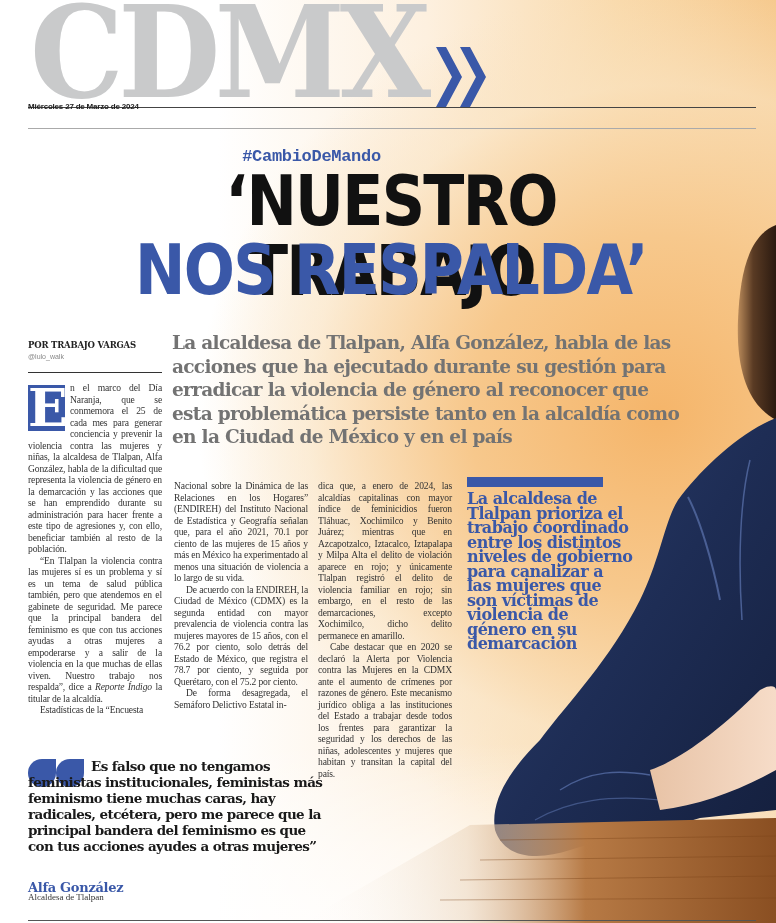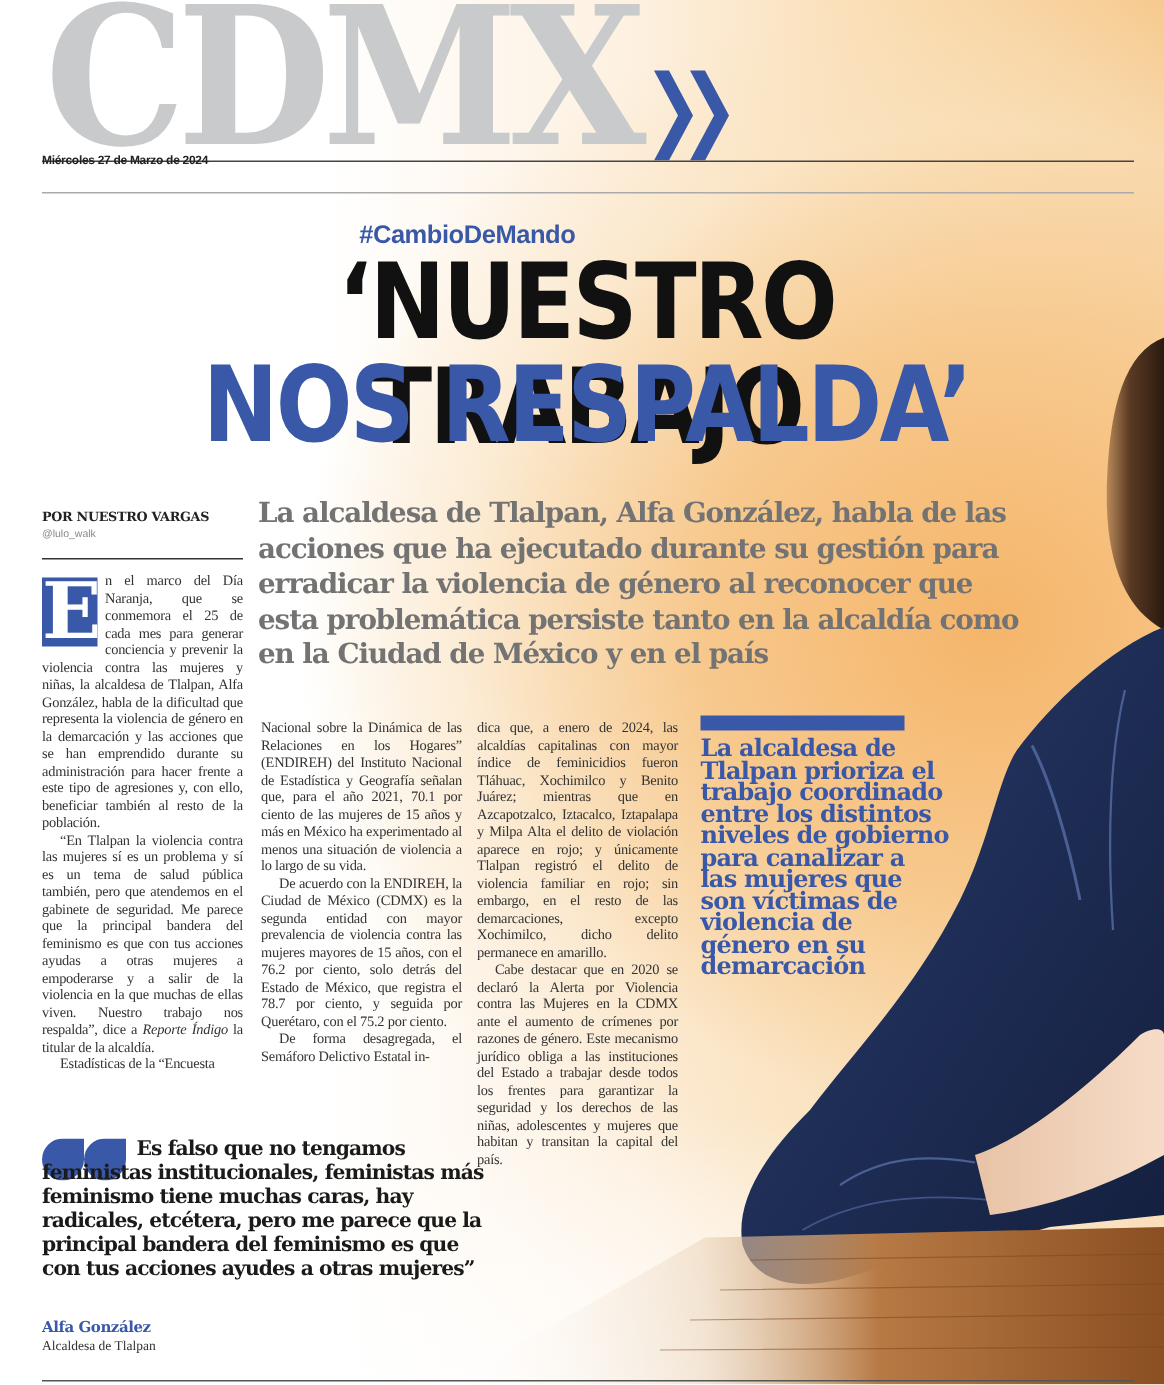--- a/index.html
+++ b/index.html
@@ -32,21 +32,21 @@
   .rule-dark { position: absolute; left: 28px; width: 728px; height: 1px; background: #444; }
   .rule-light { position: absolute; left: 28px; width: 728px; height: 1px; background: #aaa; }
   .date {
     position: absolute; left: 28px; top: 102px;
     font-family: Liberation Sans, sans-serif; font-weight: bold; font-size: 8px;
     letter-spacing: -0.2px; color: #222;
   }
   
   .hashtag {
     position: absolute; left: 0; width: 623px; top: 147px; text-align: center;
-    font-family: Liberation Sans, sans-serif; font-weight: bold; font-size: 17px;
+    font-family: Liberation Mono, monospace; font-weight: bold; font-size: 17px;
     color: #3a58a8; letter-spacing: -0.3px;
   }
   .headline {
     position: absolute; left: 26px; width: 730px; text-align: center;
     font-family: "DejaVu Sans", sans-serif; font-weight: bold;
     font-size: 70px; line-height: 1; letter-spacing: -2px;
     transform: scaleX(0.86); transform-origin: center top;
   }
   .headline-1 { top: 166px; color: #111; }
   .headline-2 { top: 235px; color: #3a58a8; }
@@ -90,21 +90,21 @@
   .side-text span { display: block; white-space: nowrap; }
   
   .quote-mark { position: absolute; left: 28px; top: 759px; }
   .quote {
     position: absolute; left: 28px; top: 758px; width: 300px;
     font-family: "DejaVu Serif", serif; font-weight: bold; font-size: 13.5px; line-height: 16px;
     color: #1a1a1a; letter-spacing: -0.6px;
   }
   .quote span { display: block; white-space: nowrap; }
   .quote span.ind { padding-left: 63px; }
-  .quote-author { position: absolute; left: 28px; top: 880px; font-family: "DejaVu Serif", serif; font-weight: bold; font-size: 10px; color: #3a58a8; letter-spacing: -0.3px; }
+  .quote-author { position: absolute; left: 28px; top: 880px; font-family: "DejaVu Serif", serif; font-weight: bold; font-size: 13px; color: #3a58a8; letter-spacing: -0.3px; }
   .quote-role { position: absolute; left: 28px; top: 892px; font-family: "Liberation Serif", serif; font-size: 9px; color: #333; }
   .bottom-rule { position: absolute; left: 28px; top: 920px; width: 728px; height: 1px; background: #555; }
   
   .photo { position: absolute; left: 0; top: 0; width: 776px; height: 923px; pointer-events: none; }
 </style>
 </head>
 <body>
 
 <div class="page-bg"></div>
 
@@ -158,21 +158,21 @@
 </svg>
 <div class="rule-dark" style="top:107px;"></div>
 <div class="date">Miércoles 27 de Marzo de 2024</div>
 <div class="rule-light" style="top:128px;"></div>
 
 <div class="hashtag">#CambioDeMando</div>
 <div class="headline headline-1">‘NUESTRO TRABAJO</div>
 <div class="headline headline-2">NOS RESPALDA’</div>
 
 <div class="byline">
-  <div class="byline-name">POR NUESTRO VARGAS</div>
+  <div class="byline-name">POR TRABAJO VARGAS</div>
   <div class="byline-handle">@lulo_walk</div>
 </div>
 <div class="byline-rule"></div>
 
 <div class="dek">
   <span>La alcaldesa de Tlalpan, Alfa González, habla de las</span>
   <span>acciones que ha ejecutado durante su gestión para</span>
   <span>erradicar la violencia de género al reconocer que</span>
   <span>esta problemática persiste tanto en la alcaldía como</span>
   <span>en la Ciudad de México y en el país</span>

